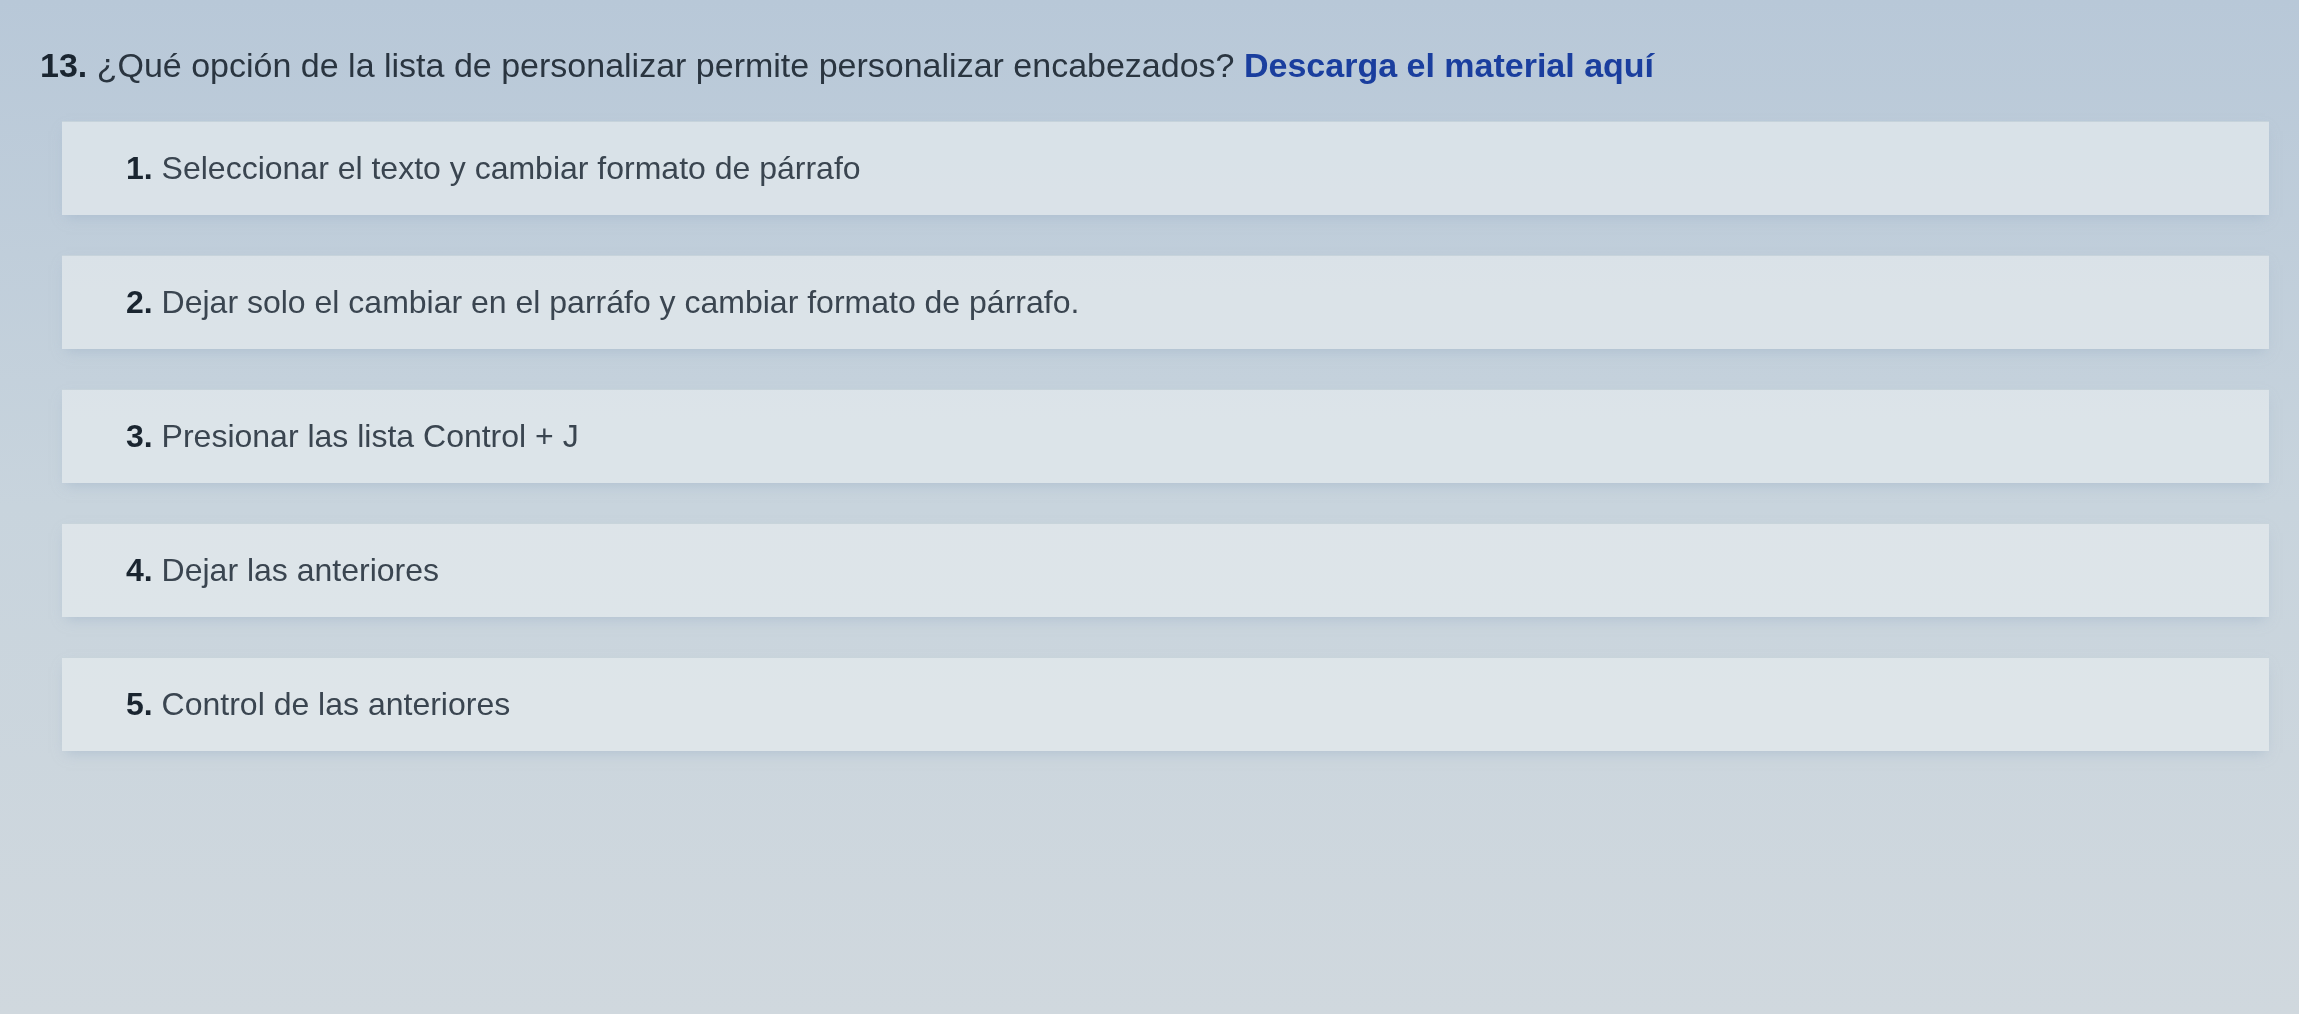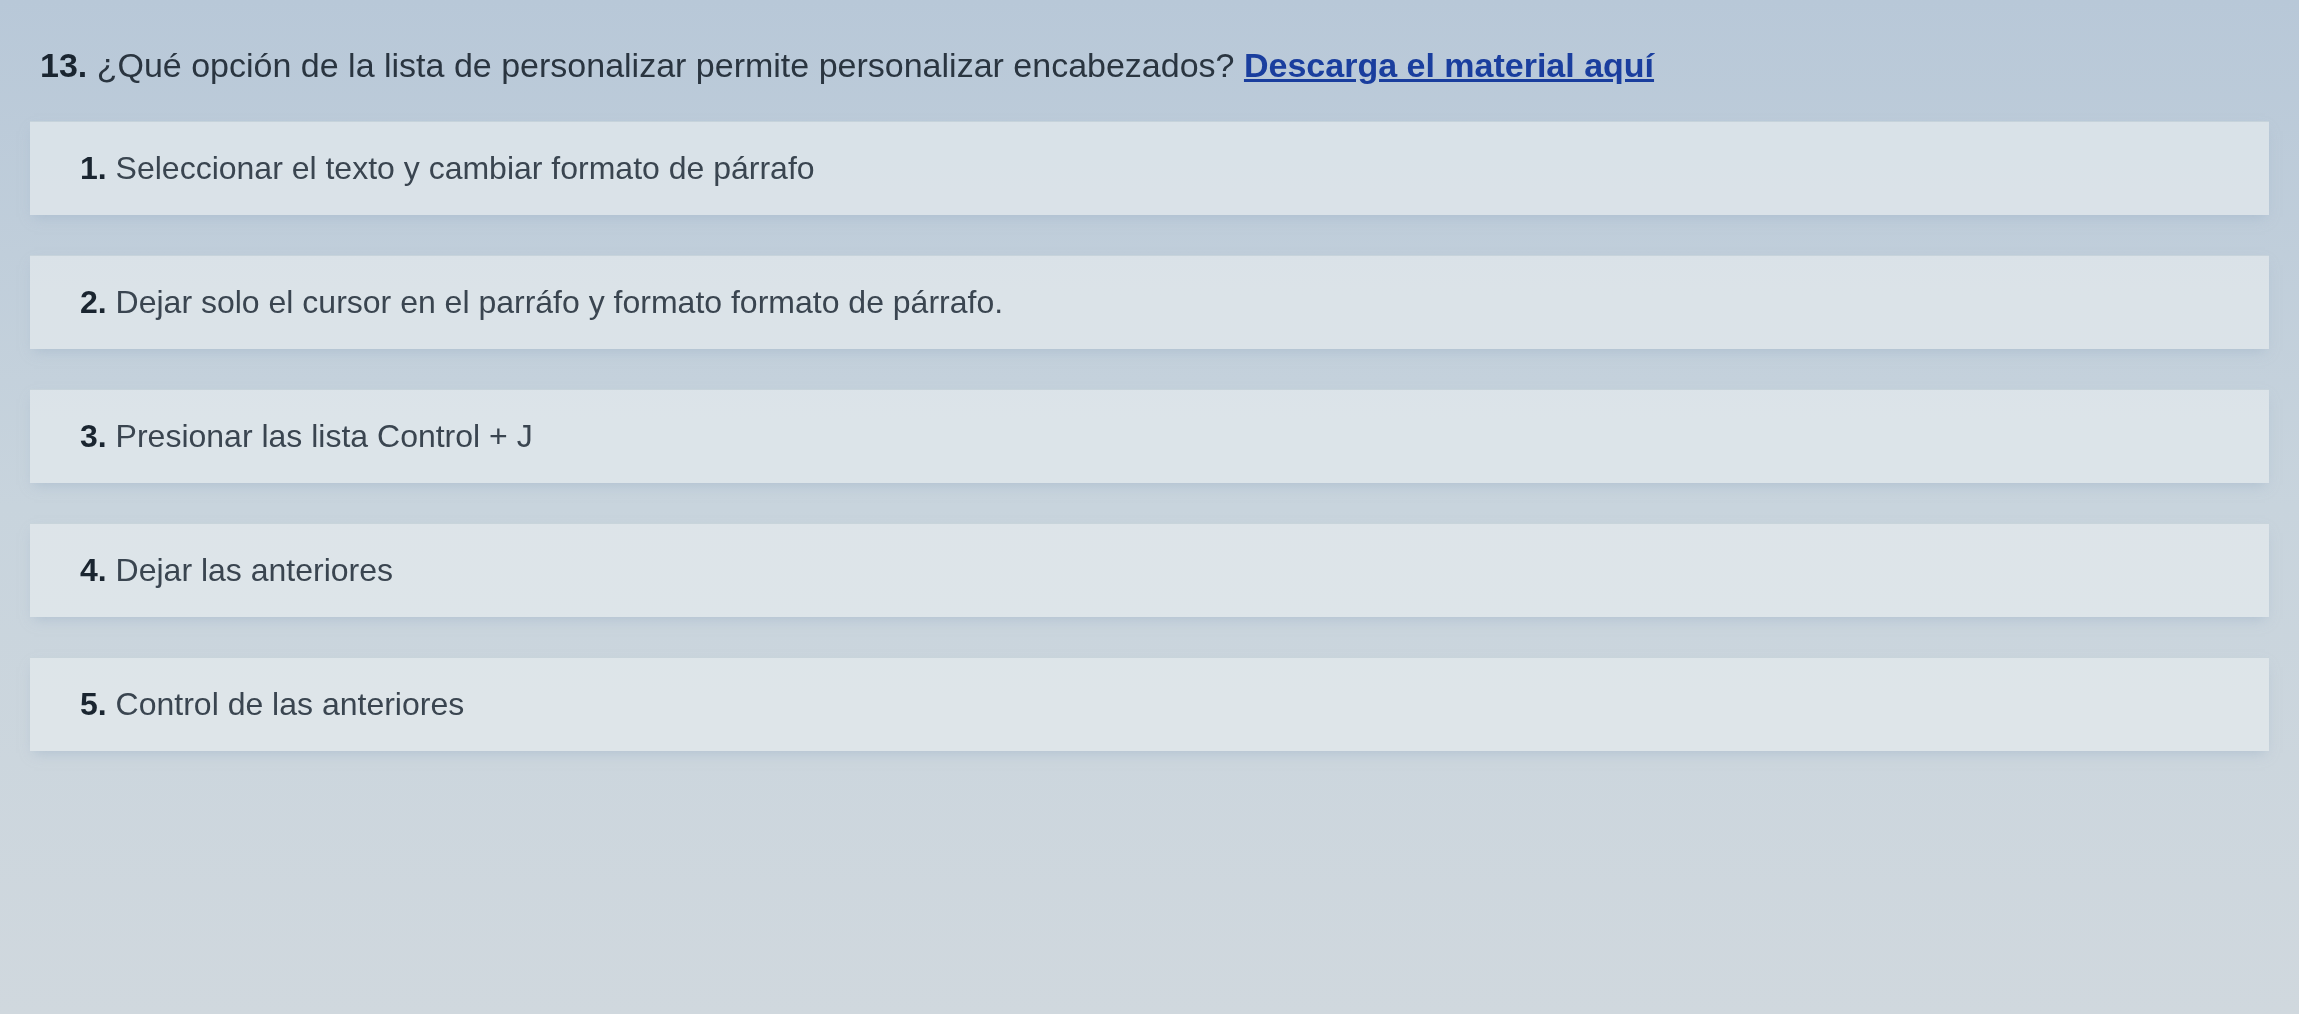--- a/index.html
+++ b/index.html
@@ -23,32 +23,32 @@
       font-weight: bold;
       color: #1a2530;
       text-align: right;
     }
     .question-text {
       color: #2a3540;
     }
     .link {
       color: #1a3e9e;
       font-weight: bold;
-      text-decoration: underline;
       cursor: pointer;
     }
     .option {
       background: rgba(230, 235, 238, 0.7);
-      padding: 28px 50px;
+      padding: 28px 64px;
       margin-bottom: 40px;
       font-size: 32px;
       color: #3a4550;
       border-top: 1px solid rgba(180, 195, 205, 0.5);
       cursor: pointer;
       box-shadow: 0 6px 12px -4px rgba(160, 180, 200, 0.6);
+      margin-left: 32px;
     }
     .option-number {
       font-weight: bold;
       color: #1a2530;
     }
     .option:last-child {
       margin-bottom: 10px;
     }
   </style>
 </head>
@@ -61,21 +61,21 @@
   <span class="link">Descarga el material aquí</span>
 </div>
 
 <div class="option">
   <span class="option-number">1.</span>
   <span>Seleccionar el texto y cambiar formato de párrafo</span>
 </div>
 
 <div class="option">
   <span class="option-number">2.</span>
-  <span>Dejar solo el cursor en el parráfo y formato formato de párrafo.</span>
+  <span>Dejar solo el cambiar en el parráfo y cambiar formato de párrafo.</span>
 </div>
 
 <div class="option">
   <span class="option-number">3.</span>
   <span>Presionar las lista Control + J</span>
 </div>
 
 <div class="option">
   <span class="option-number">4.</span>
   <span>Dejar las anteriores</span>

